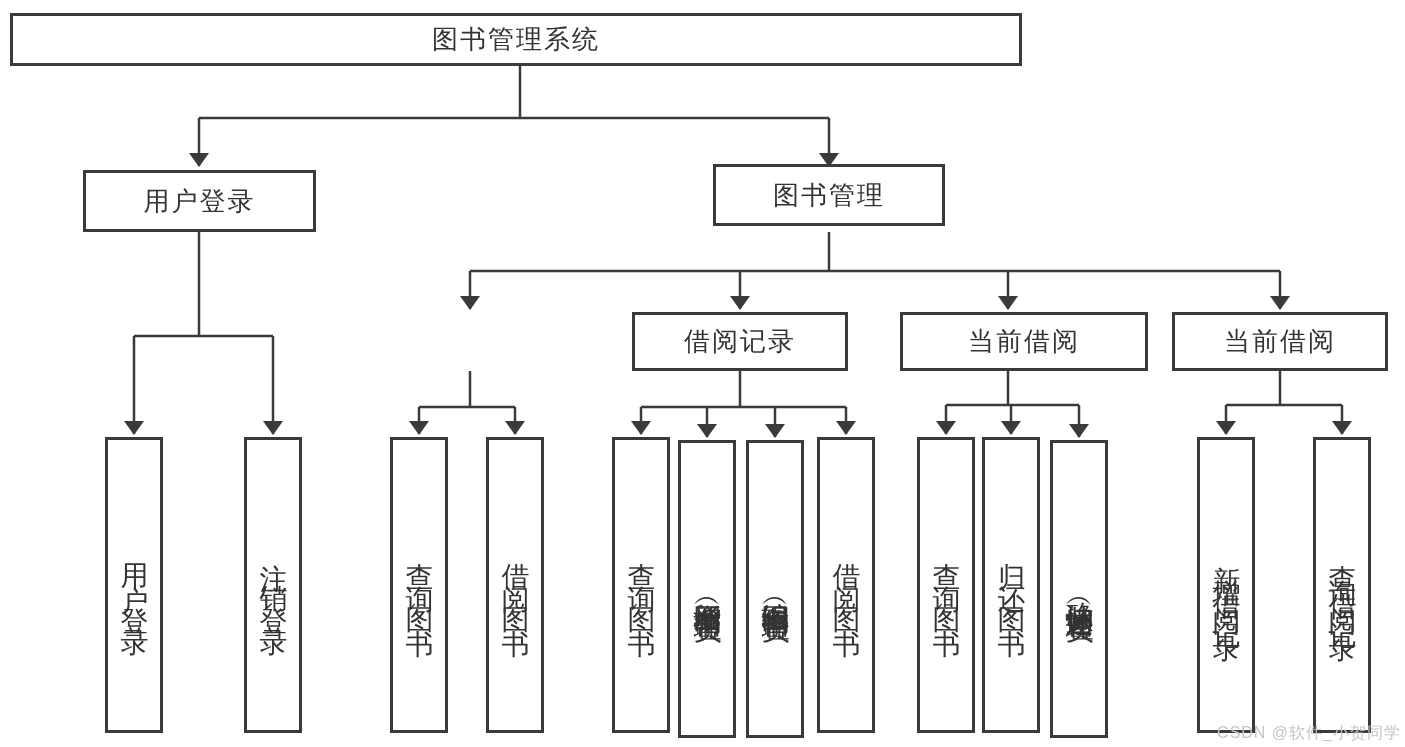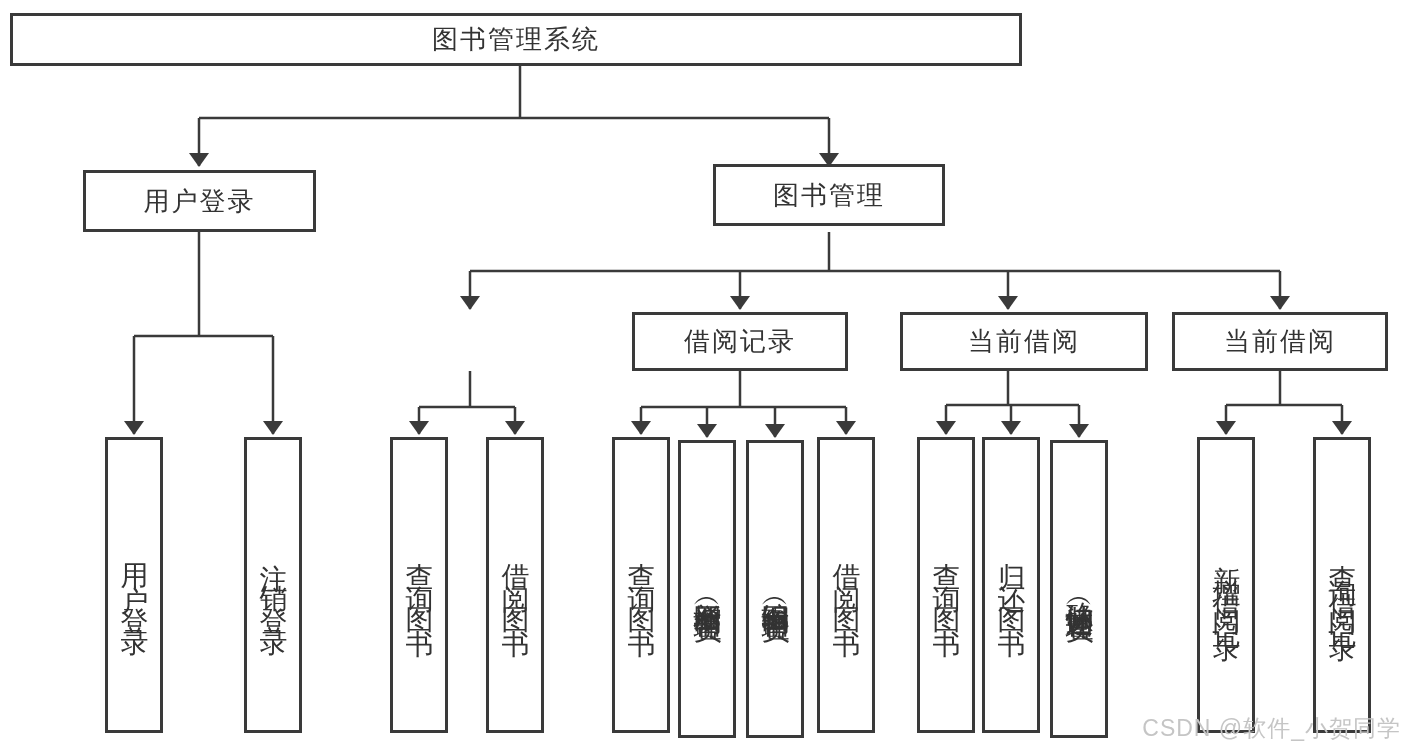--- a/index.html
+++ b/index.html
@@ -51,21 +51,21 @@
   .vtext{
     writing-mode:vertical-rl;
     text-orientation:mixed;
     font-size:28px;
     color:var(--text);
     line-height:1;
   }
   .watermark{
     position:absolute;
     right:4px;bottom:3px;
-    font-size:23px;
+    font-size:16px;
     letter-spacing:1px;
     color:var(--watermark);
     z-index:5;
     white-space:nowrap;
   }
 </style>
 </head>
 <body>
 
 <div class="canvas">

